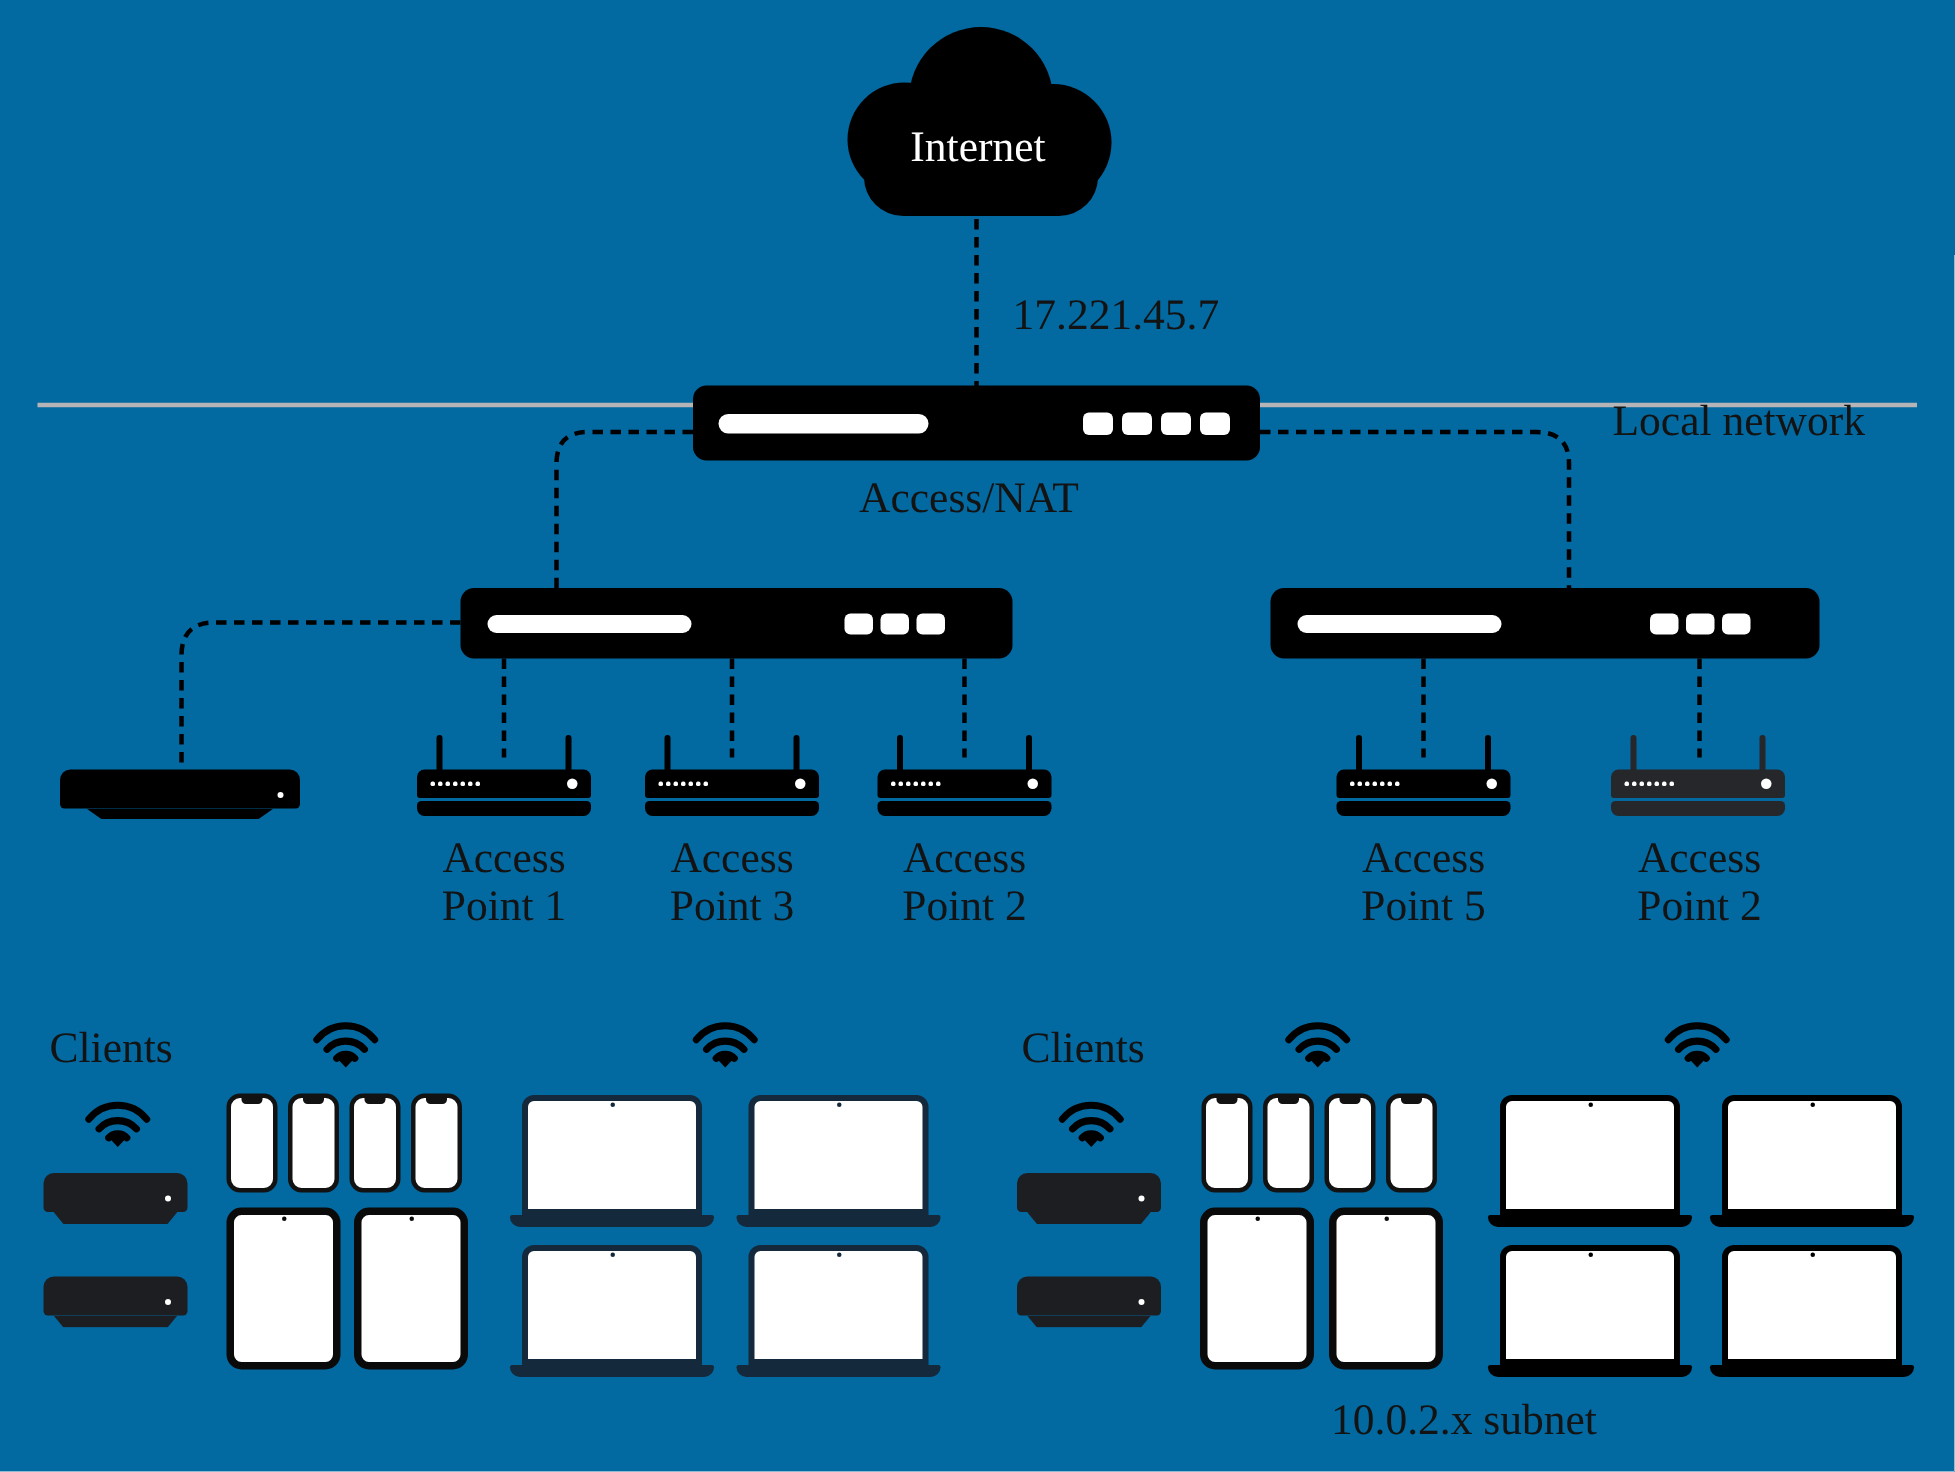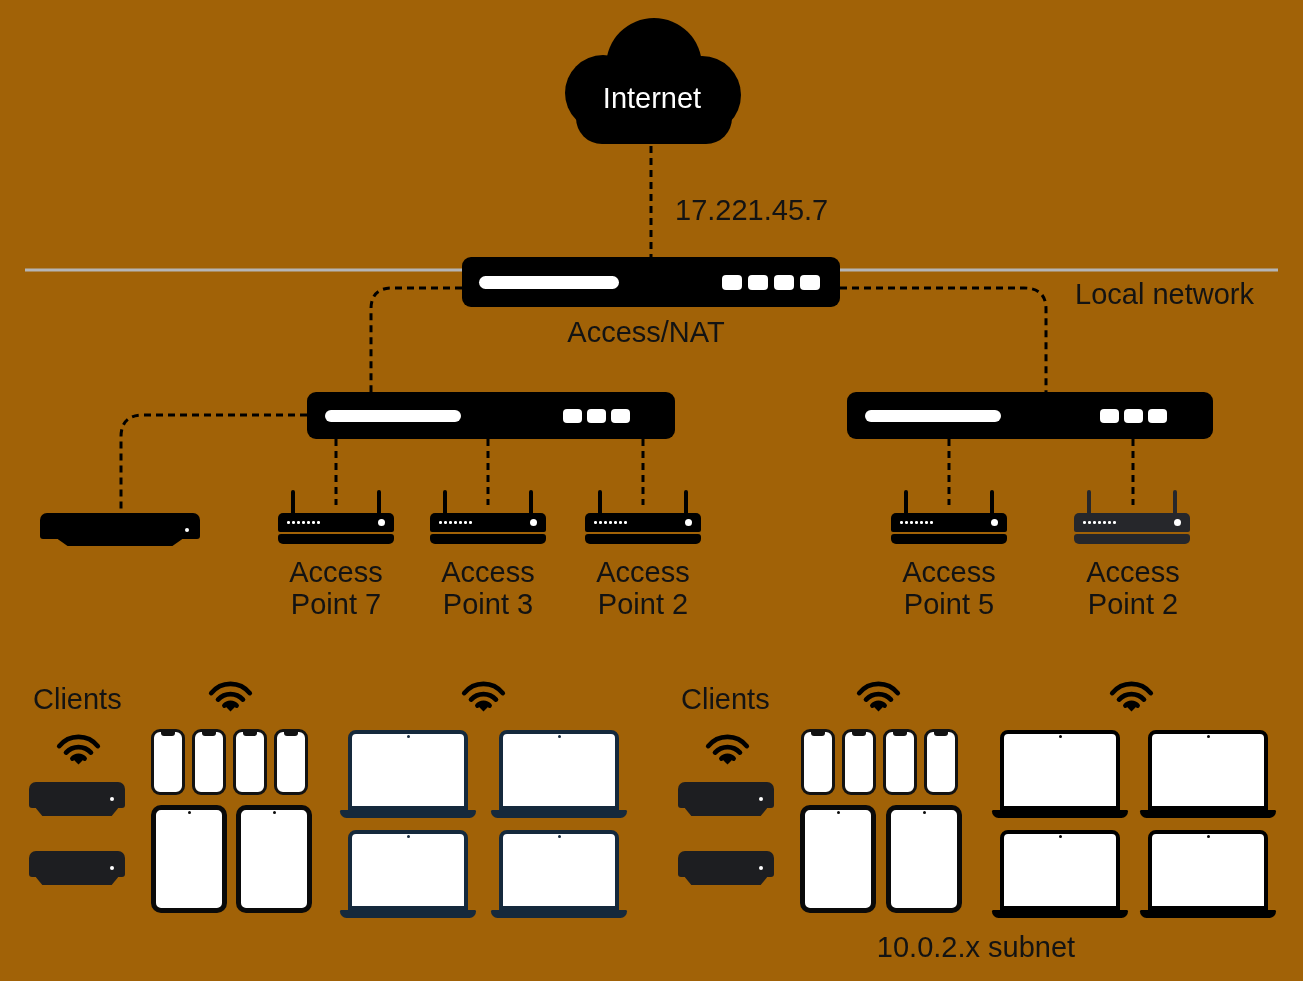--- a/index.html
+++ b/index.html
@@ -1,17 +1,17 @@
 <!DOCTYPE html>
 <html><head>
 <meta charset="utf-8">
 <style>
   html,body{margin:0;padding:0;background:#fff;}
-  .stage{position:relative;width:1303px;height:981px;background:#a16207;overflow:hidden;
-         font-family:Liberation Sans, sans-serif;color:#131313;}
+  .stage{position:relative;width:1303px;height:981px;background:#0369a1;overflow:hidden;
+         font-family:Liberation Serif, serif;color:#131313;}
   .abs{position:absolute;}
   .lbl{position:absolute;font-size:29px;line-height:32px;white-space:nowrap;z-index:3;}
   .center{text-align:center;}
   .links{position:absolute;left:0;top:0;width:1303px;height:981px;z-index:0;}
 
   
   .router,.switch{position:absolute;background:#000;border-radius:9px;z-index:2;}
   .router{width:378px;height:50px;}
   .switch{width:368px;height:47px;}
   .switch.r{width:366px;}
@@ -92,21 +92,21 @@
       <circle cx="47" cy="77" r="38"></circle>
       <circle cx="98" cy="50" r="48"></circle>
       <circle cx="146" cy="79" r="39"></circle>
       <rect x="20" y="72" width="156" height="56" rx="26"></rect>
     </g>
   </svg>
   <div class="lbl center" style="left:556px;top:82px;width:192px;color:#fff">Internet</div>
 
   <div class="lbl" style="left:675px;top:194px">17.221.45.7</div>
 
-  <div class="lbl" style="left:1075px;top:278px">Local network</div>
+  <div class="lbl" style="left:1075px;top:265px">Local network</div>
 
   <div class="router" style="left:462px;top:257px">
     <div class="slot"></div>
     <div class="ports">
         <i></i>
         <i></i>
         <i></i>
         <i></i>
       </div>
   </div>
@@ -217,21 +217,21 @@
           <i></i>
           <i></i>
         </span>
       <i class="ap-led"></i>
     </div>
     <div class="ap-bar"></div>
   </div>
 
   <div class="lbl center" style="left:261px;top:556px;width:150px">
     <span>Access</span><br>
-    <span>Point 7</span>
+    <span>Point 1</span>
   </div>
   <div class="lbl center" style="left:413px;top:556px;width:150px">
     <span>Access</span><br>
     <span>Point 3</span>
   </div>
   <div class="lbl center" style="left:568px;top:556px;width:150px">
     <span>Access</span><br>
     <span>Point 2</span>
   </div>
   <div class="lbl center" style="left:874px;top:556px;width:150px">

